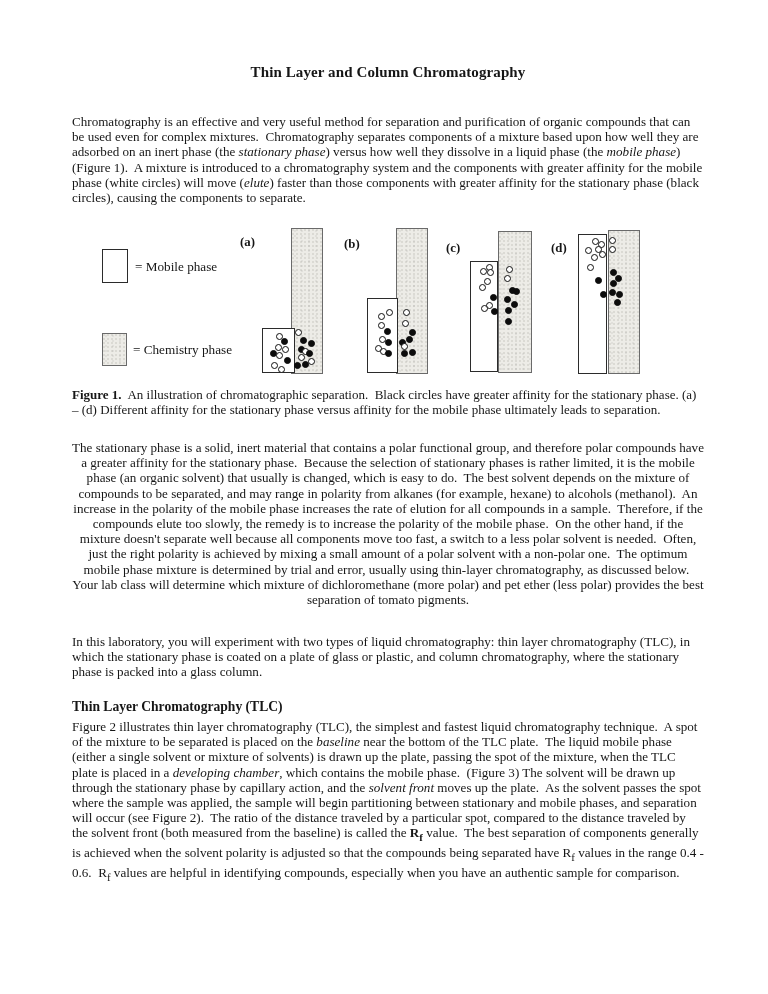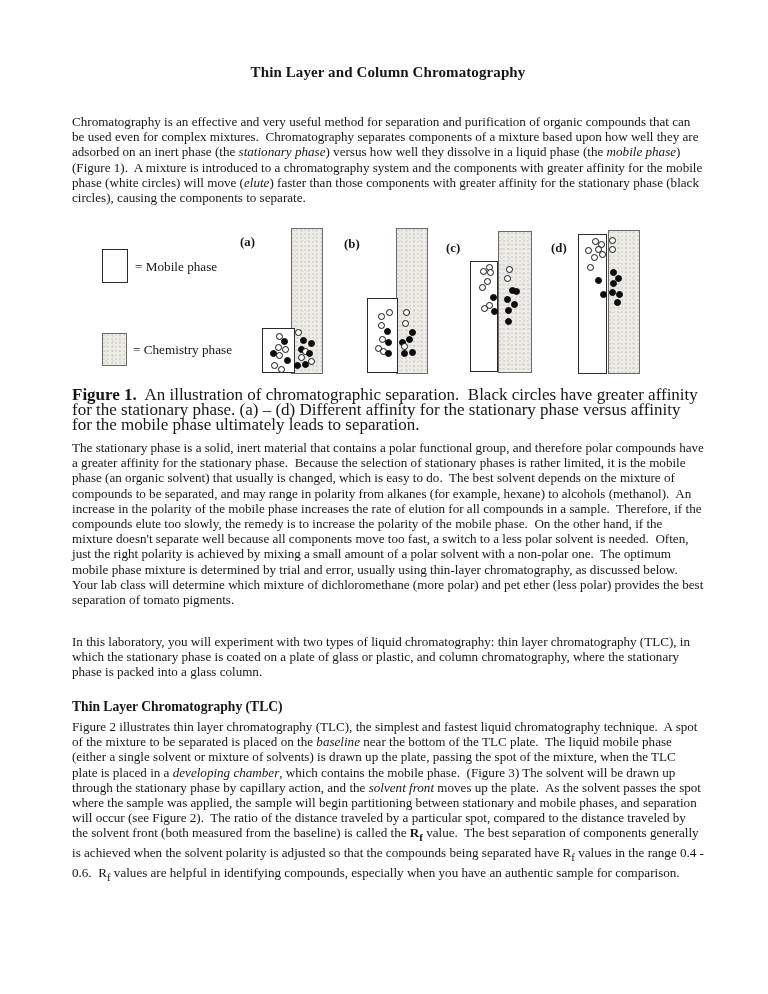--- a/index.html
+++ b/index.html
@@ -7,24 +7,24 @@
     position:relative;width:768px;height:994px;background:#ffffff;
     font-family:"Liberation Serif", serif;color:#161616;overflow:hidden;
   }
   .block{position:absolute;left:72px;width:632px;}
   .doc-title{top:64px;text-align:center;font-size:15px;font-weight:bold;letter-spacing:0.1px;}
   .h1{font-size:13.6px;font-weight:bold;}
   .intro-h{top:94px;}
   .tlc-h{top:699px;}
   .para{font-size:13.1px;line-height:15.2px;text-align:left;}
   .p1{top:114px;}
-  .p2{top:440px;}
+  .p2{top:440px;text-align:center;}
   .p3{top:634px;}
   .p4{top:719px;}
-  .caption{top:388px;font-size:17px;line-height:14.8px;}
+  .caption{top:388px;font-size:13px;line-height:14.8px;}
   .footer{top:933px;font-size:12.6px;}
   
   .figure{position:absolute;left:72px;top:225px;width:632px;height:158px;}
   .col{position:absolute;box-sizing:border-box;}
   .stationary-fill{
     background-color:#edece7;
     background-image:
       radial-gradient(circle at 1px 1px, rgba(60,60,50,0.10) 1px, transparent 1.5px),
       radial-gradient(circle at 3px 2px, rgba(60,60,50,0.07) 1px, transparent 1.5px);
     background-size:4px 4px,7px 5px;

